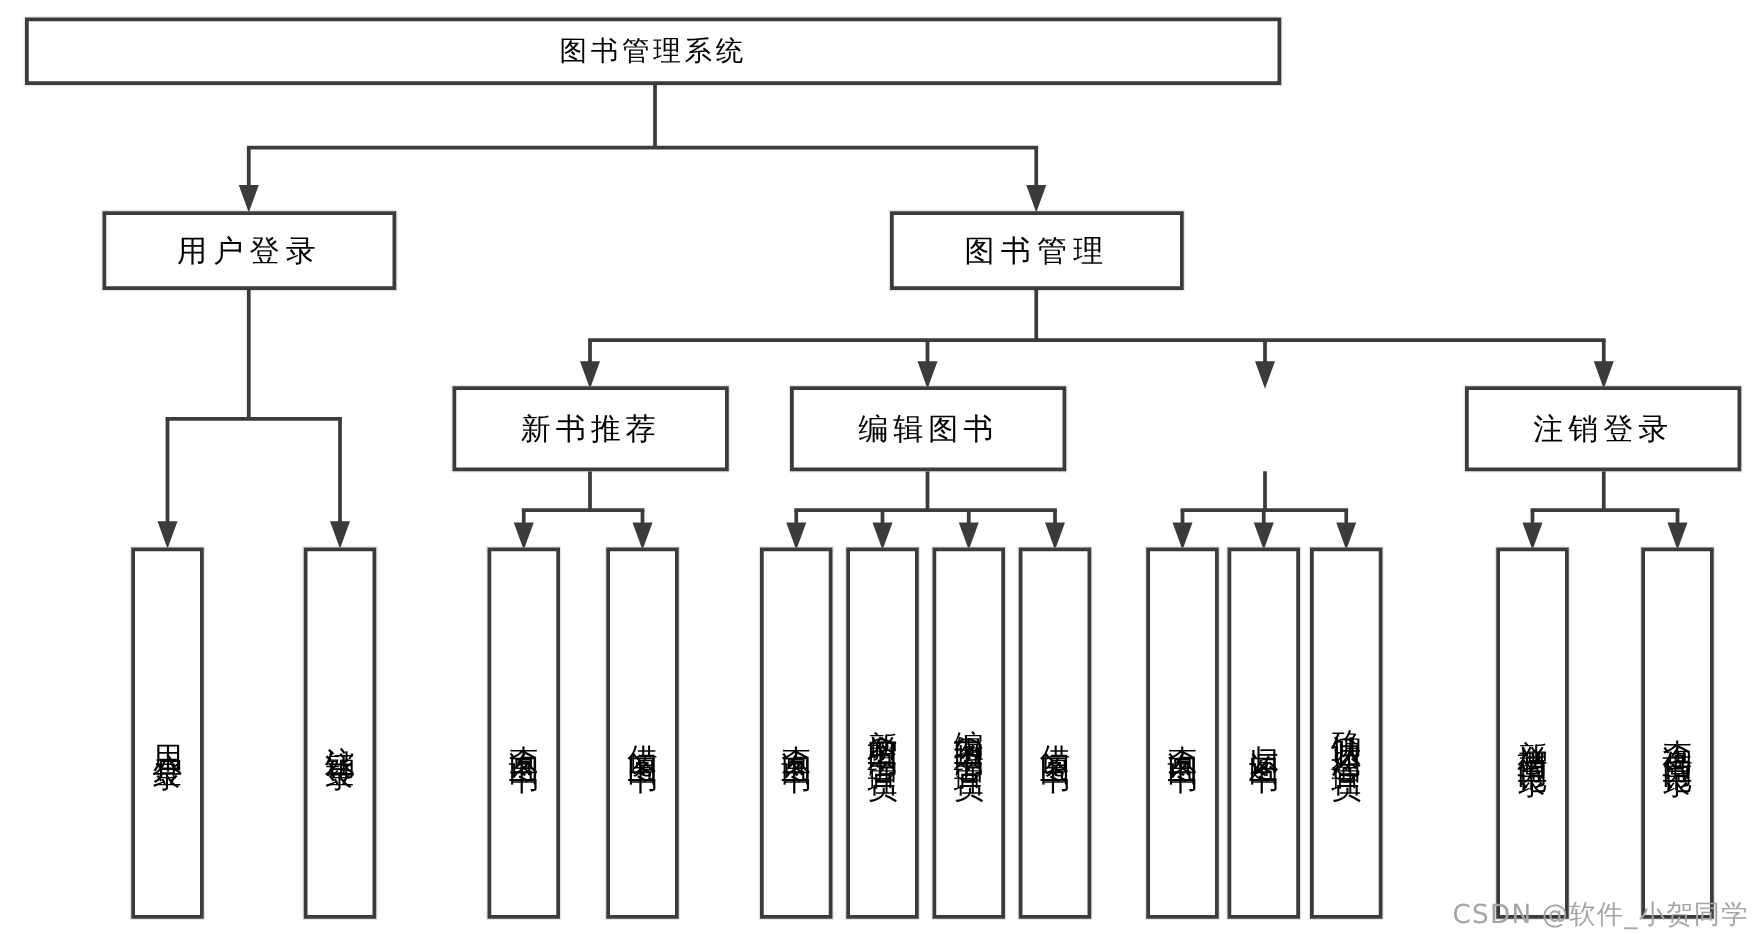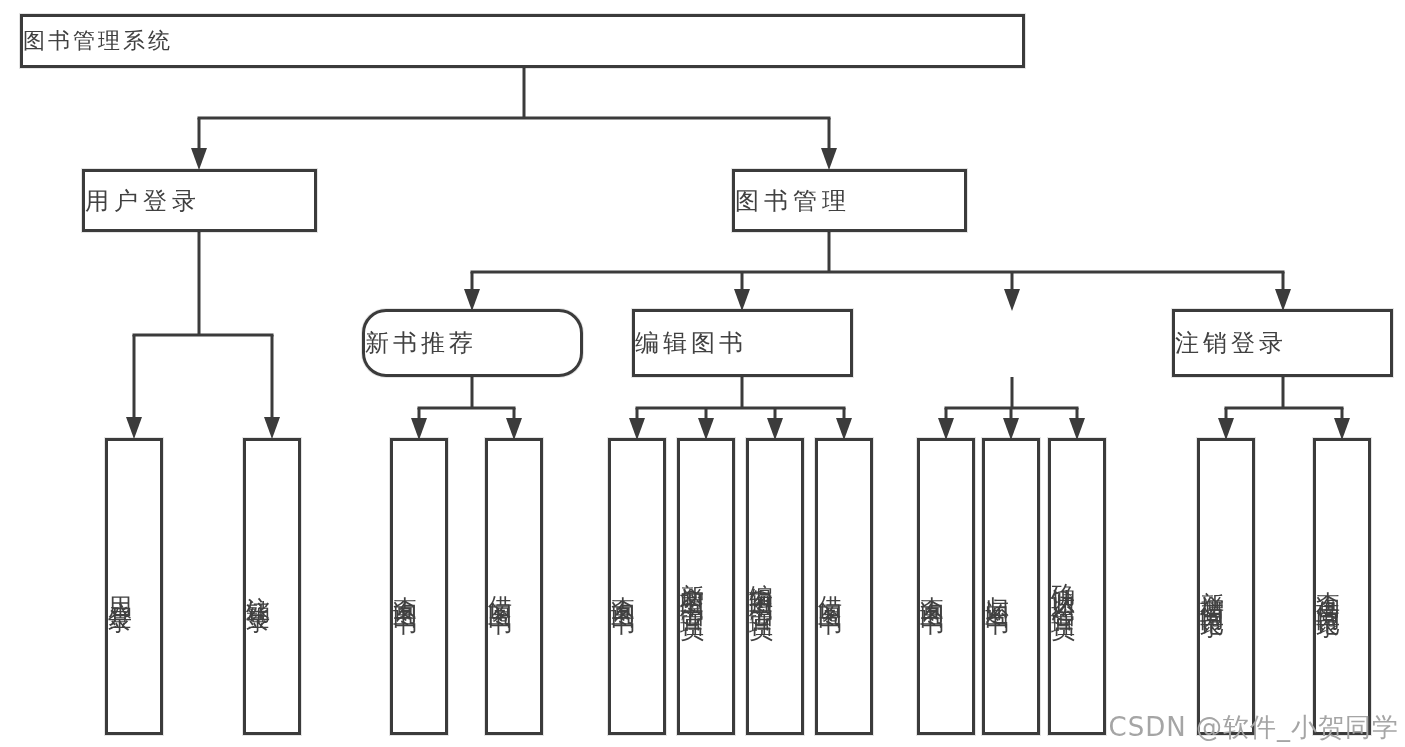--- a/index.html
+++ b/index.html
@@ -16,39 +16,39 @@
   .wires polygon { fill: #3b3b3b; }
 
   .node {
     position: absolute;
     box-sizing: border-box;
     background: #ffffff;
     border: 3px solid #3b3b3b;
     box-shadow: 0 0 0 1px rgba(0,0,0,0.10);
     display: flex;
     align-items: center;
-    justify-content: flex-start;
-    color: #404040;
+    justify-content: center;
+    color: #000000;
     text-align: center;
   }
   .node-root   { left: 20px;  top: 14px;  width: 1005px; height: 54px; font-size: 22px; letter-spacing: 3px; }
   .node-l2     { top: 169px;  width: 235px; height: 63px; font-size: 24px; letter-spacing: 5px; }
   .node-l3     { top: 309px;  width: 221px; height: 68px; font-size: 24px; letter-spacing: 4px; }
   .node-leaf   { top: 438px;  width: 58px;  height: 297px; font-size: 24px; }
   .node-leaf span {
     writing-mode: vertical-rl;
     text-orientation: mixed;
     letter-spacing: 5px;
     line-height: 1;
   }
   .watermark {
     position: absolute;
     right: 6px;
     bottom: 2px;
-    font-size: 26px;
+    font-size: 21px;
     color: #a5a5a5;
     letter-spacing: 1px;
   }
 </style>
 </head>
 <body>
 
 <div class="canvas">
 
   <svg class="wires" viewBox="0 0 1405 747" xmlns="http://www.w3.org/2000/svg" aria-hidden="true">
@@ -113,25 +113,25 @@
     <polygon points="1334,418 1350,418 1342,440"></polygon>
   </svg>
 
   <div class="node node-root">
     <span>图书管理系统</span>
   </div>
 
   <div class="node node-l2" style="left:82px;">
     <span>用户登录</span>
   </div>
-  <div class="node node-l2" style="left:712px;margin-left:20px;">
+  <div class="node node-l2" style="left:712px;">
     <span>图书管理</span>
   </div>
 
-  <div class="node node-l3" style="left:362px;border-radius:24px;">
+  <div class="node node-l3" style="left:362px;">
     <span>新书推荐</span>
   </div>
   <div class="node node-l3" style="left:632px;">
     <span>编辑图书</span>
   </div>
   <div class="node node-l3" style="left:1172px;">
     <span>注销登录</span>
   </div>
 
   <div class="node node-leaf" style="left:105px;">

